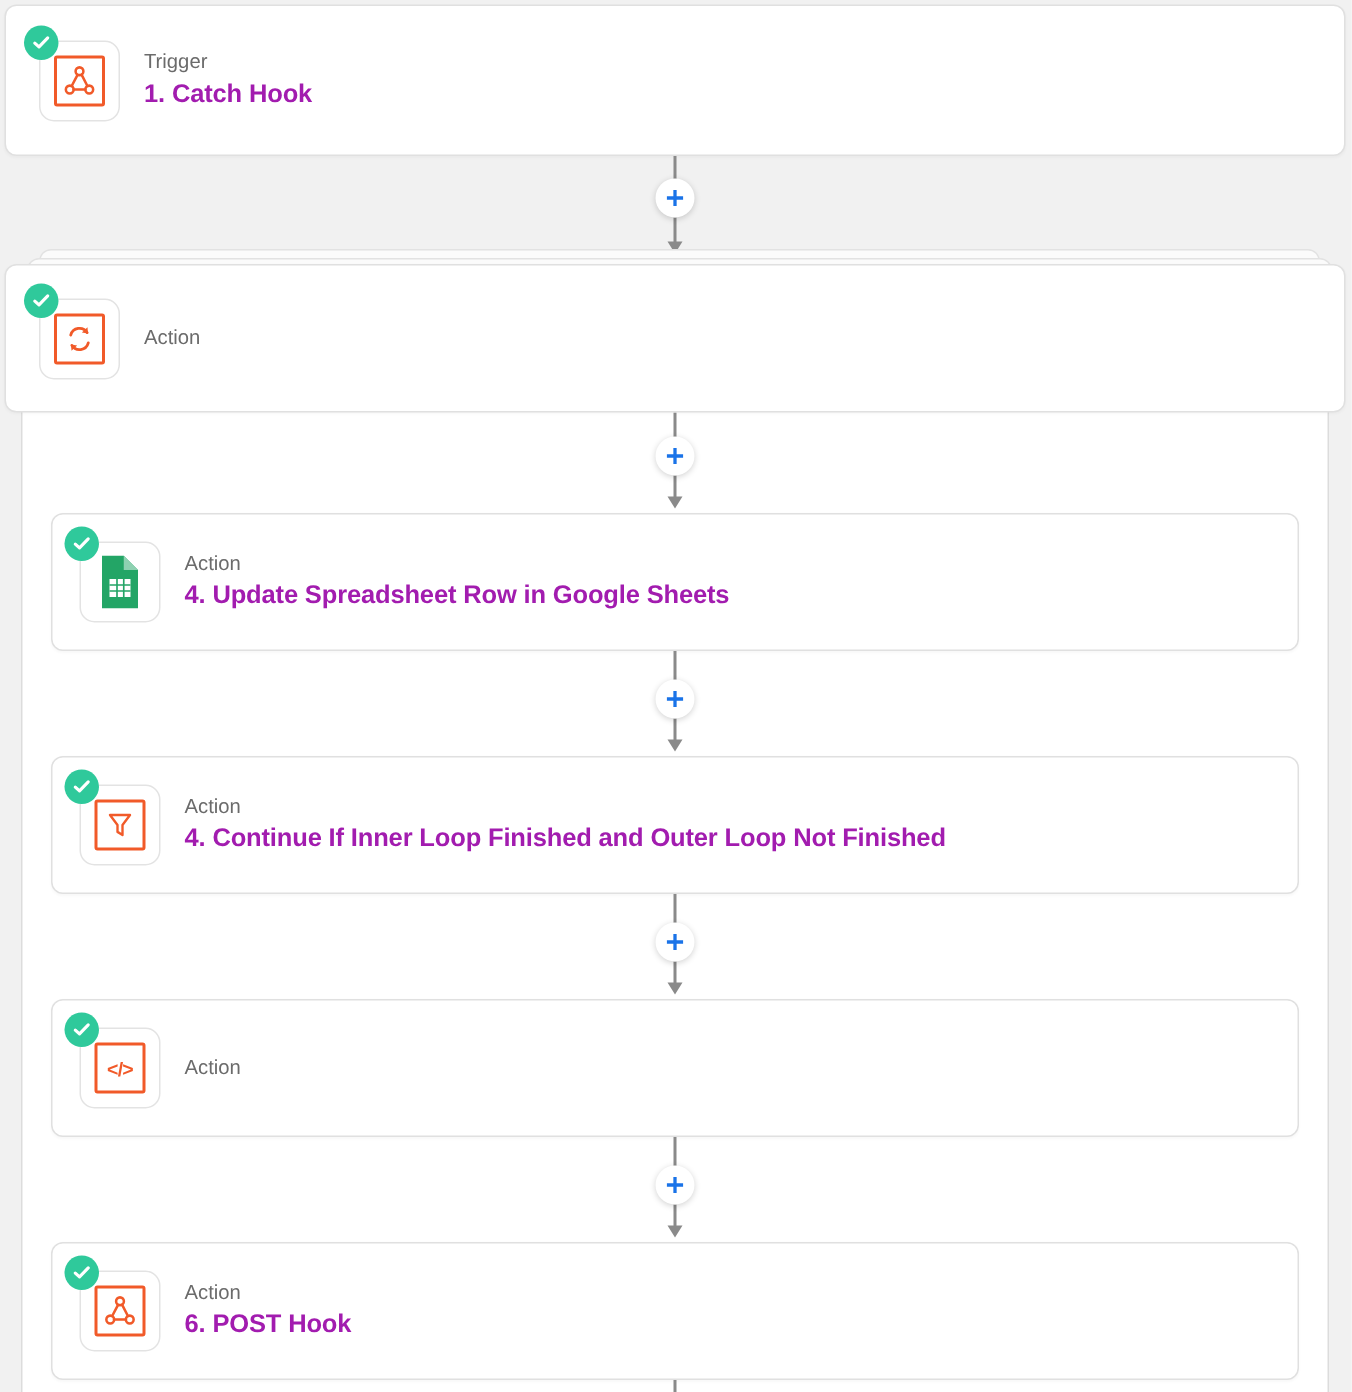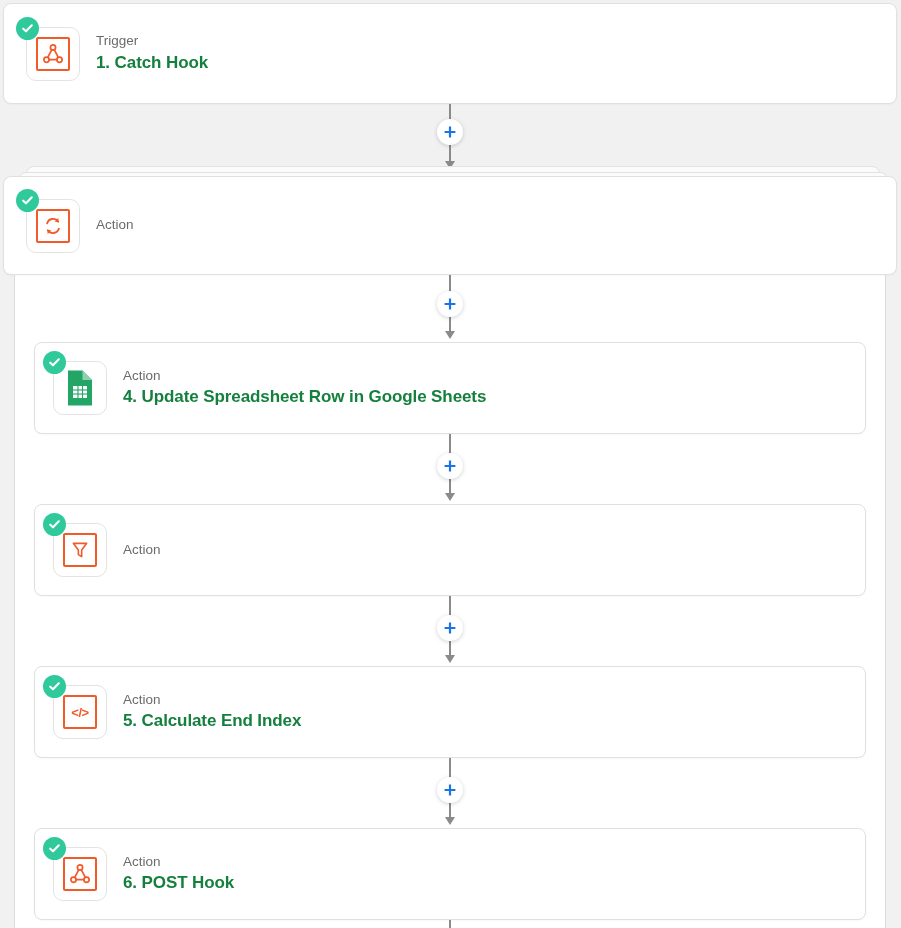--- a/index.html
+++ b/index.html
@@ -83,21 +83,21 @@
     gap: 2px;
   }
   .step-kind {
     font-size: 13.5px;
     color: #6b6b6b;
     line-height: 1.25;
     font-weight: 400;
   }
   .step-title {
     font-size: 17px;
-    color: #15803d;
+    color: #a21caf;
     font-weight: 700;
     line-height: 1.3;
     letter-spacing: -0.1px;
     white-space: nowrap;
   }
 
   
   .connector {
     position: absolute;
     width: 2px;
@@ -277,20 +277,21 @@
       <div class="icon-tile">
         <div class="orange-box">
           <svg width="20" height="20" viewBox="0 0 24 24" aria-hidden="true">
             <path d="M4 4 H20 L14 12 V20 L10 17.5 V12 Z" fill="none" stroke="#f15a29" stroke-width="1.9" stroke-linejoin="round" stroke-linecap="round"></path>
           </svg>
         </div>
       </div>
     </div>
     <div class="text-col">
       <div class="step-kind">Action</div>
+      <div class="step-title">4. Continue If Inner Loop Finished and Outer Loop Not Finished</div>
     </div>
   </div>
 
   <div class="connector" style="top:596px; height:29px;"></div>
   <div class="plus-btn" style="top:615px;">
     <svg width="14" height="14" viewBox="0 0 14 14" aria-hidden="true">
       <path d="M7 1.6 V12.4 M1.6 7 H12.4" stroke="#1a73e8" stroke-width="2.2"></path>
     </svg>
   </div>
   <div class="connector" style="top:641px; height:17px;"></div>
@@ -304,21 +305,20 @@
         </svg>
       </div>
       <div class="icon-tile">
         <div class="orange-box">
           <span class="code-text">&lt;/&gt;</span>
         </div>
       </div>
     </div>
     <div class="text-col">
       <div class="step-kind">Action</div>
-      <div class="step-title">5. Calculate End Index</div>
     </div>
   </div>
 
   <div class="connector" style="top:758px; height:29px;"></div>
   <div class="plus-btn" style="top:777px;">
     <svg width="14" height="14" viewBox="0 0 14 14" aria-hidden="true">
       <path d="M7 1.6 V12.4 M1.6 7 H12.4" stroke="#1a73e8" stroke-width="2.2"></path>
     </svg>
   </div>
   <div class="connector" style="top:803px; height:17px;"></div>

